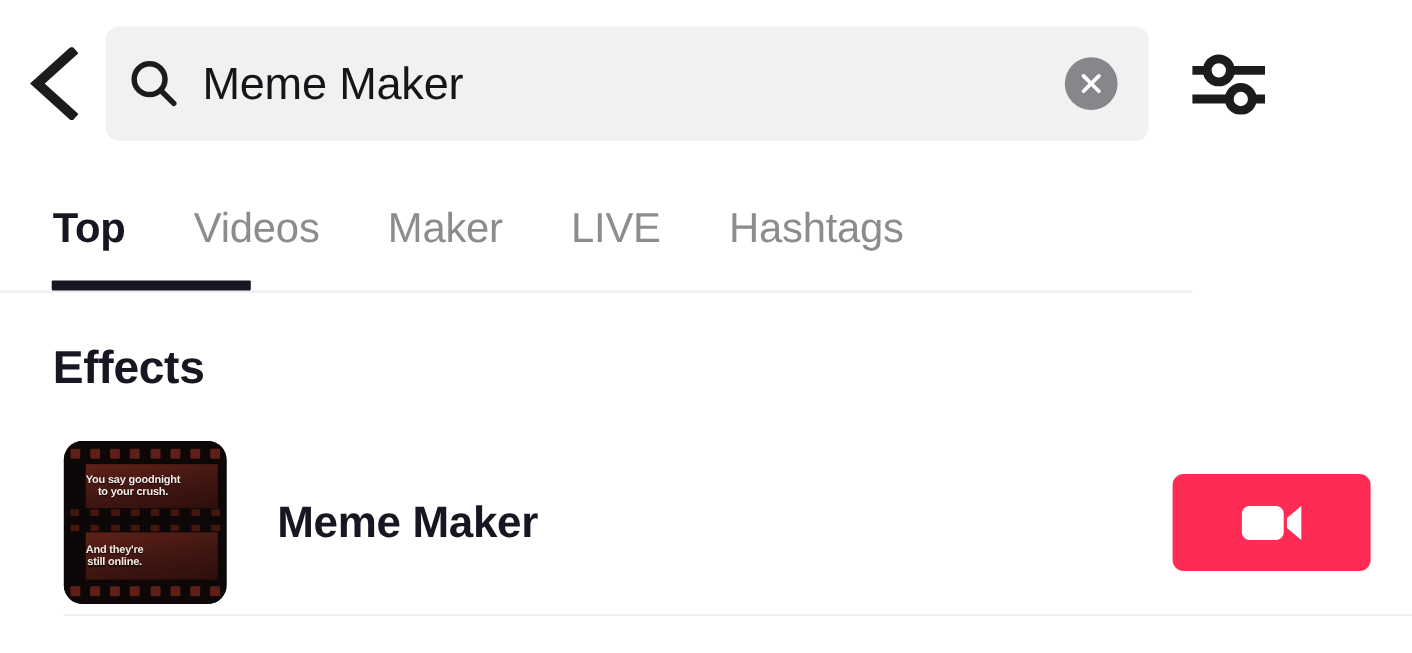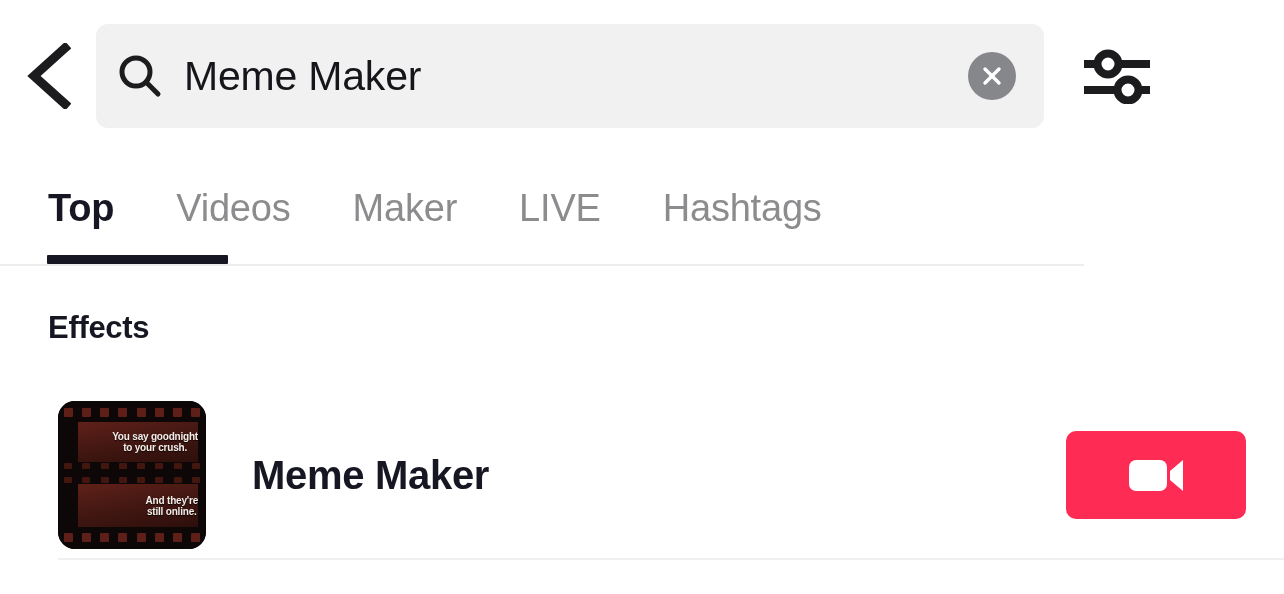--- a/index.html
+++ b/index.html
@@ -127,21 +127,21 @@
     height: 9px;
     background: #161722;
     border-radius: 1px;
   }
 
   
   .section-title {
     position: absolute;
     left: 48px;
     top: 310px;
-    font-size: 31px;
+    font-size: 42px;
     font-weight: bold;
     color: #161722;
     letter-spacing: -0.3px;
   }
 
   .effect-row {
     position: absolute;
     left: 0;
     top: 392px;
     width: 1284px;
@@ -188,21 +188,21 @@
     background: #43170f;
     width: 8px;
   }
   .panel {
     position: absolute;
     left: 20px;
     right: 8px;
     background: linear-gradient(170deg, #5f2119 0%, #401611 55%, #2d0f0b 100%);
     display: flex;
     align-items: center;
-    justify-content: flex-end;
+    justify-content: flex-start;
     overflow: hidden;
   }
   .panel.panel-top { top: 21px; height: 40px; }
   .panel.panel-bottom { top: 83px; height: 43px; }
   .panel-text {
     color: #f3ece9;
     font-size: 10px;
     line-height: 11px;
     font-weight: bold;
     text-align: center;

